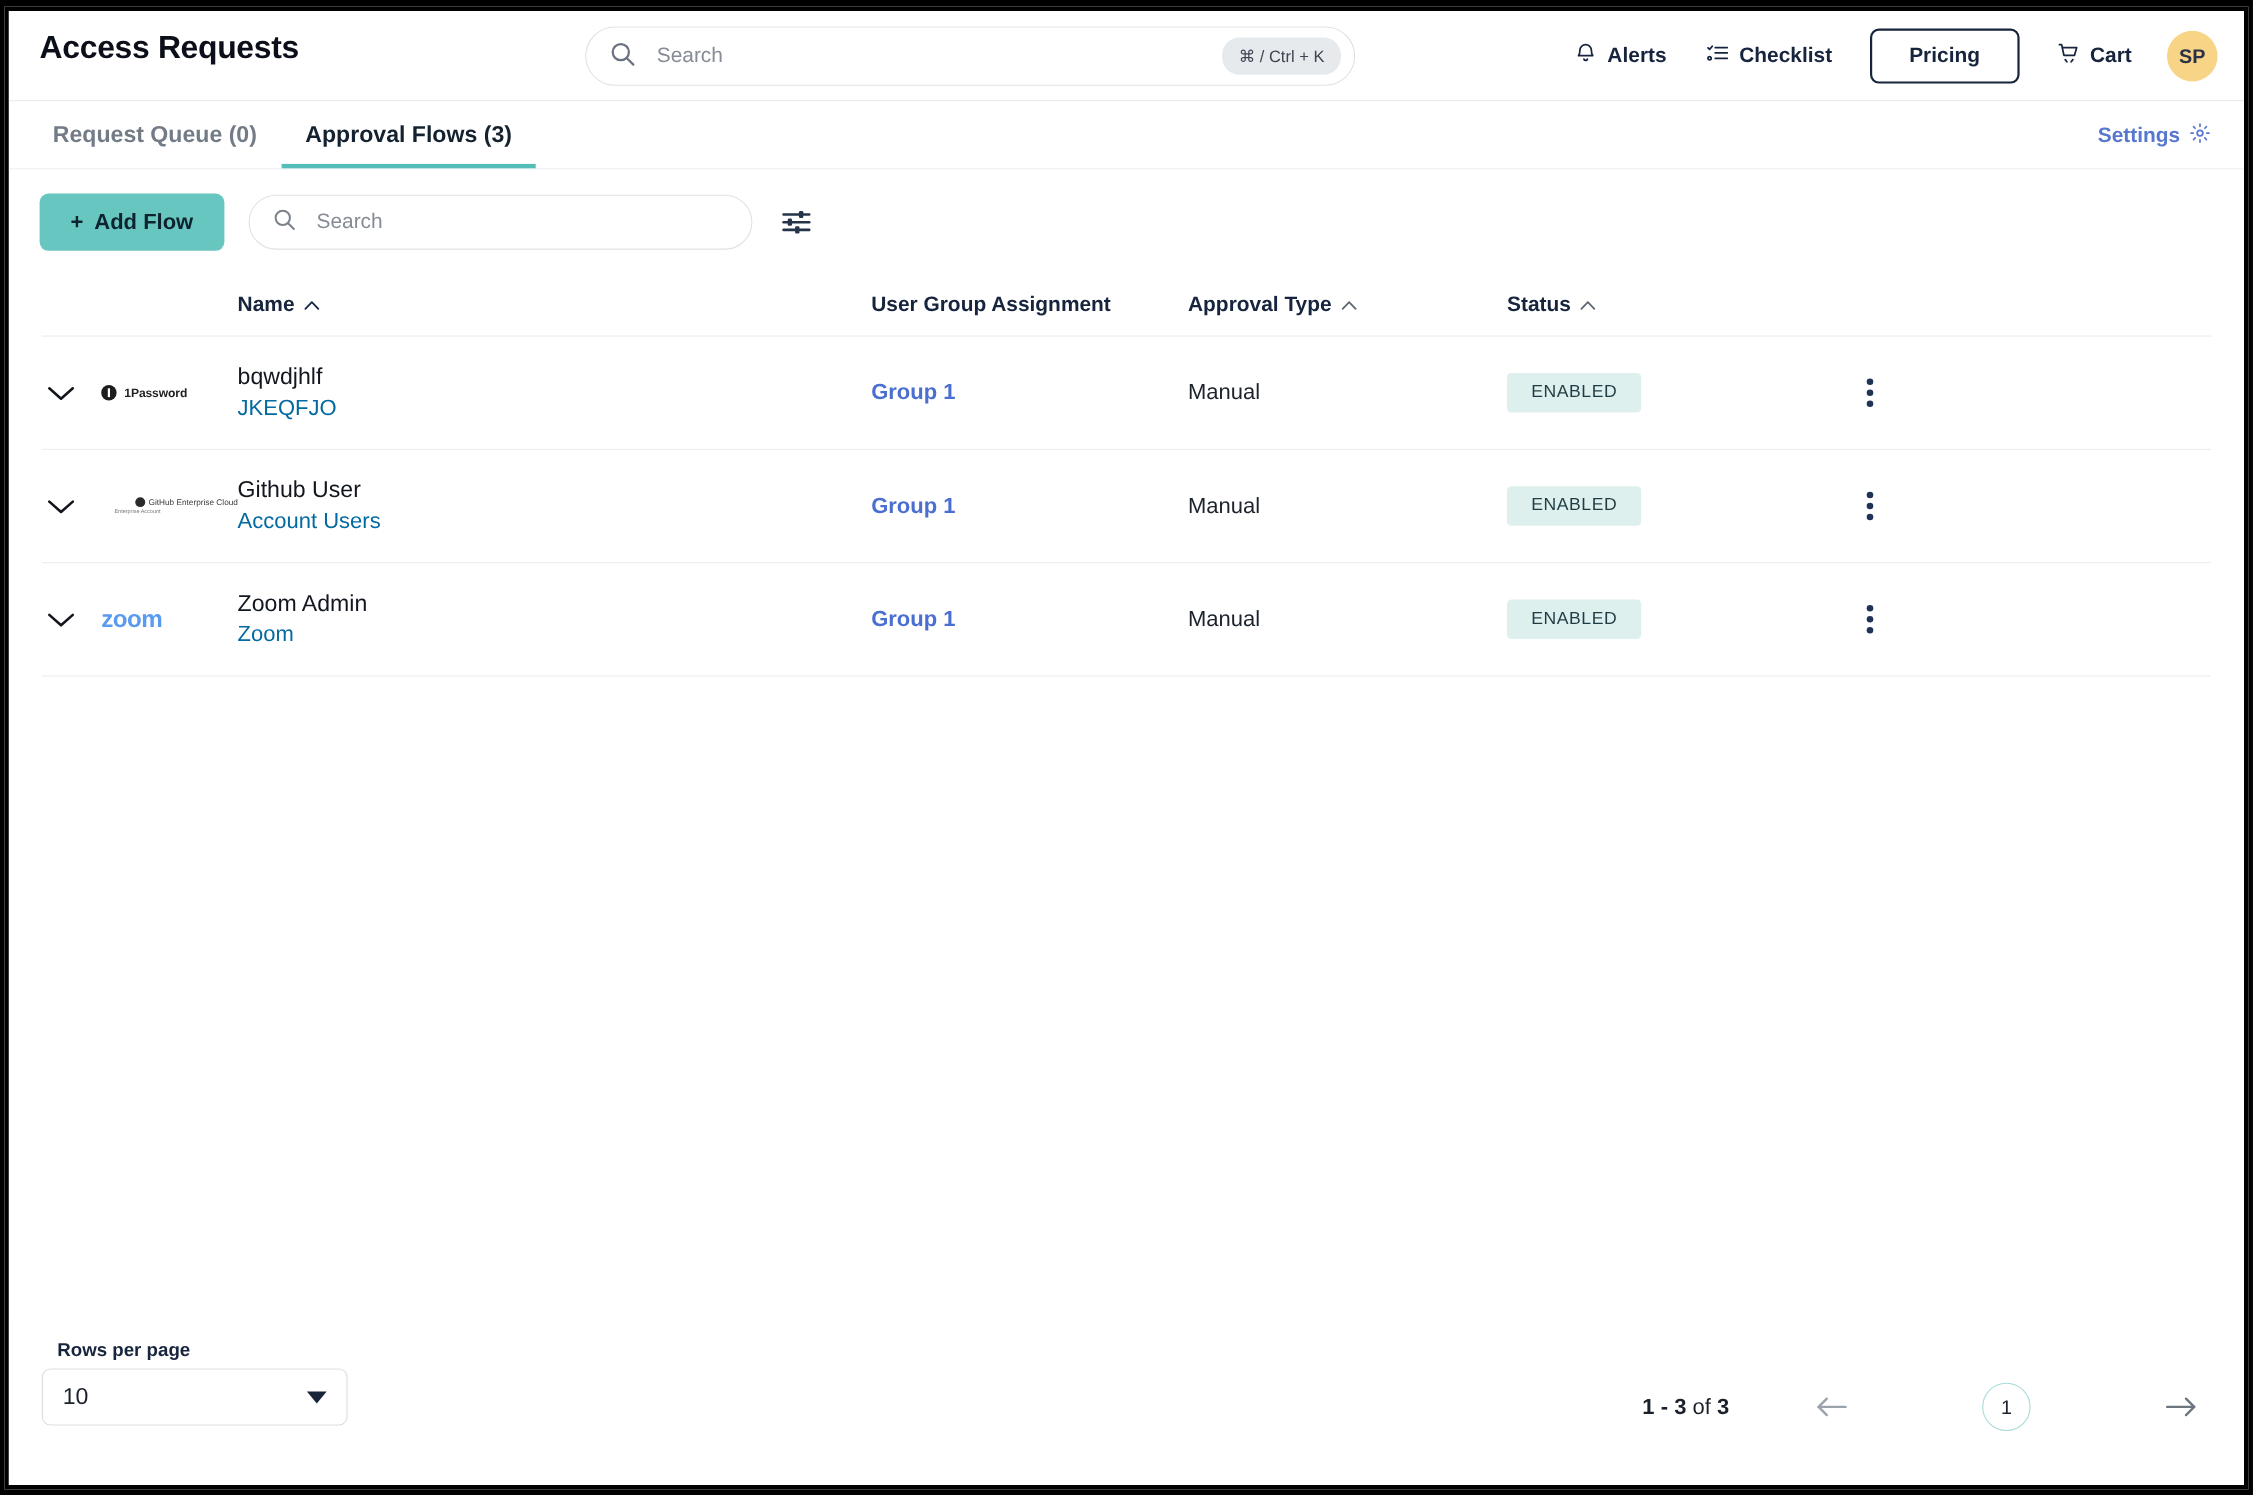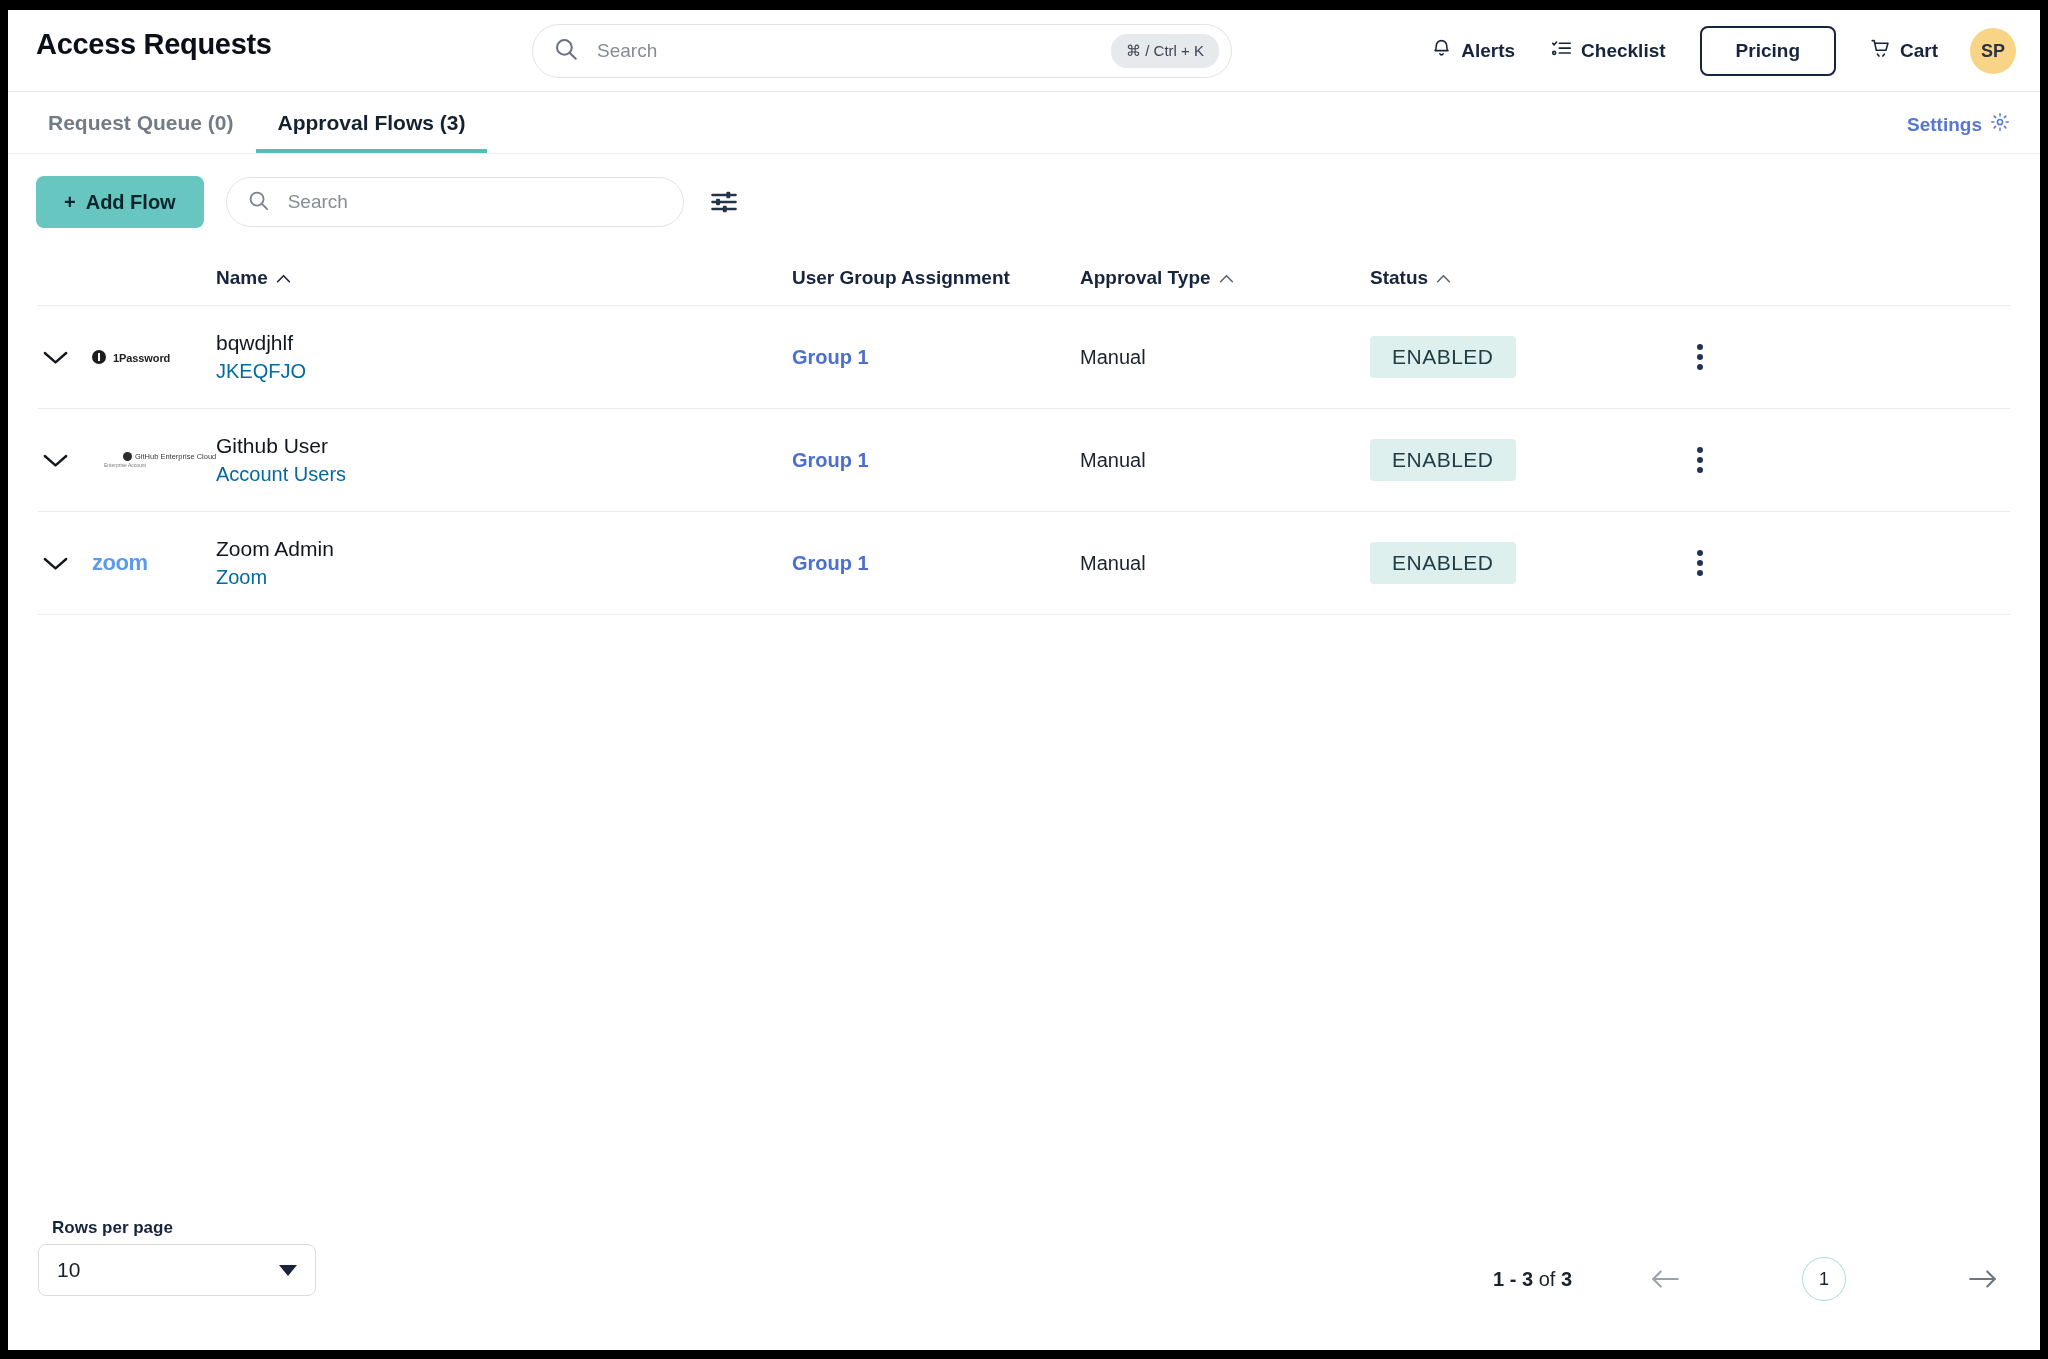--- a/index.html
+++ b/index.html
@@ -270,21 +270,21 @@
     font-size: 20px; color: #0369a1; line-height: 1.35;
   }
   .group-link {
     font-size: 20px; font-weight: bold; color: #4a6fd1; cursor: pointer;
   }
   .approval-type { font-size: 20px; color: #1c222c; }
   .badge {
     display: inline-block;
     background: #ddf0ed;
     color: #1f3b44;
-    font-size: 21px;
+    font-size: 16px;
     letter-spacing: 0.5px;
     padding: 9px 22px;
     border-radius: 4px;
   }
   .kebab {
     cursor: pointer;
     width: 40px; height: 40px;
     display: flex; flex-direction: column;
     align-items: center; justify-content: center; gap: 4px;
   }

